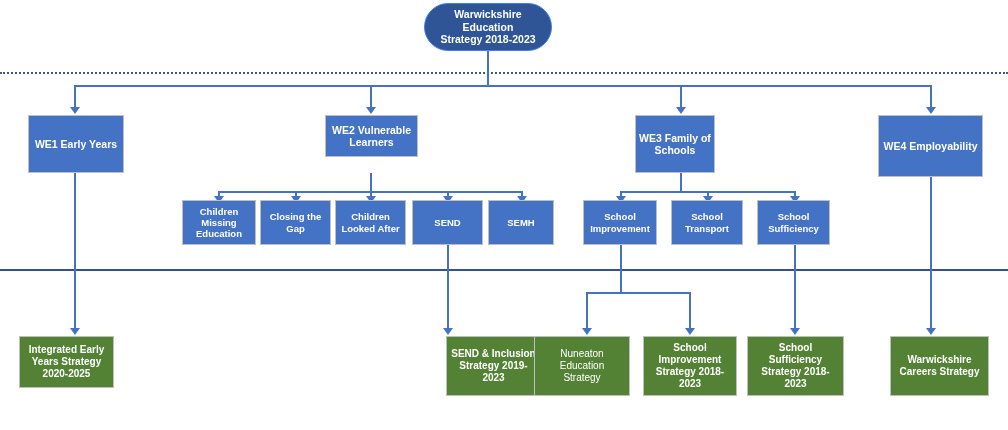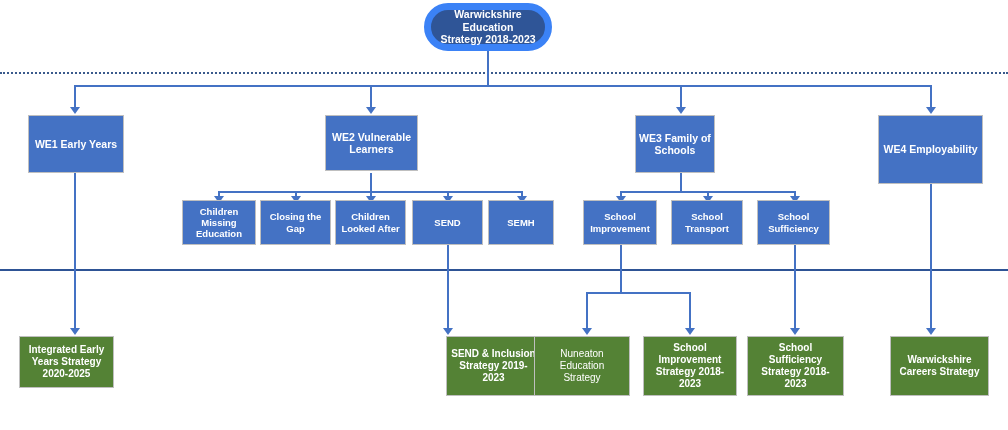--- a/index.html
+++ b/index.html
@@ -29,21 +29,21 @@
     line-height: 1.18;
     border: 1px solid #bfbfbf;
     z-index: 5;
     white-space: pre-line;
     padding: 1px 3px;
   }
   .node.blue   { background: #4472c4; }
   .node.green  { background: #548235; }
   .node.root {
     background: #2f5597;
-    border: 7px solid #3b82f6;
+    border: 1px solid #3b82f6;
     border-radius: 26px;
   }
   .node.root .lbl { font-weight: bold; }
 
   .lbl { display: block; width: 100%; }
 
   
   .seg {
     position: absolute;
     background: #4472c4;
@@ -102,31 +102,31 @@
 
   <div class="arrow" style="left:70px;  top:107px;"></div>
   <div class="arrow" style="left:366px; top:107px;"></div>
   <div class="arrow" style="left:676px; top:107px;"></div>
   <div class="arrow" style="left:926px; top:107px;"></div>
 
   <div class="node blue" style="left:28px; top:115px; width:96px; height:58px; font-size:10.5px; font-weight:bold;">
     <span class="lbl">WE1 Early Years</span>
   </div>
 
-  <div class="node blue" style="left:325px; top:115px; width:93px; height:56px; font-size:10.5px; font-weight:bold;">
+  <div class="node blue" style="left:325px; top:115px; width:93px; height:42px; font-size:10.5px; font-weight:bold;">
     <span class="lbl">WE2 Vulnerable
 Learners</span>
   </div>
 
   <div class="node blue" style="left:635px; top:115px; width:80px; height:58px; font-size:10.5px; font-weight:bold;">
     <span class="lbl">WE3 Family of
 Schools</span>
   </div>
 
-  <div class="node blue" style="left:878px; top:115px; width:105px; height:69px; font-size:10.5px; font-weight:bold;">
+  <div class="node blue" style="left:878px; top:115px; width:105px; height:62px; font-size:10.5px; font-weight:bold;">
     <span class="lbl">WE4 Employability</span>
   </div>
 
   <div class="seg v" style="left:370px; top:173px; height:18px;"></div>
   <div class="seg h" style="left:218px; top:191px; width:304px;"></div>
   <div class="seg v" style="left:218px; top:191px; height:9px;"></div>
   <div class="seg v" style="left:295px; top:191px; height:9px;"></div>
   <div class="seg v" style="left:370px; top:191px; height:9px;"></div>
   <div class="seg v" style="left:447px; top:191px; height:9px;"></div>
   <div class="seg v" style="left:521px; top:191px; height:9px;"></div>

